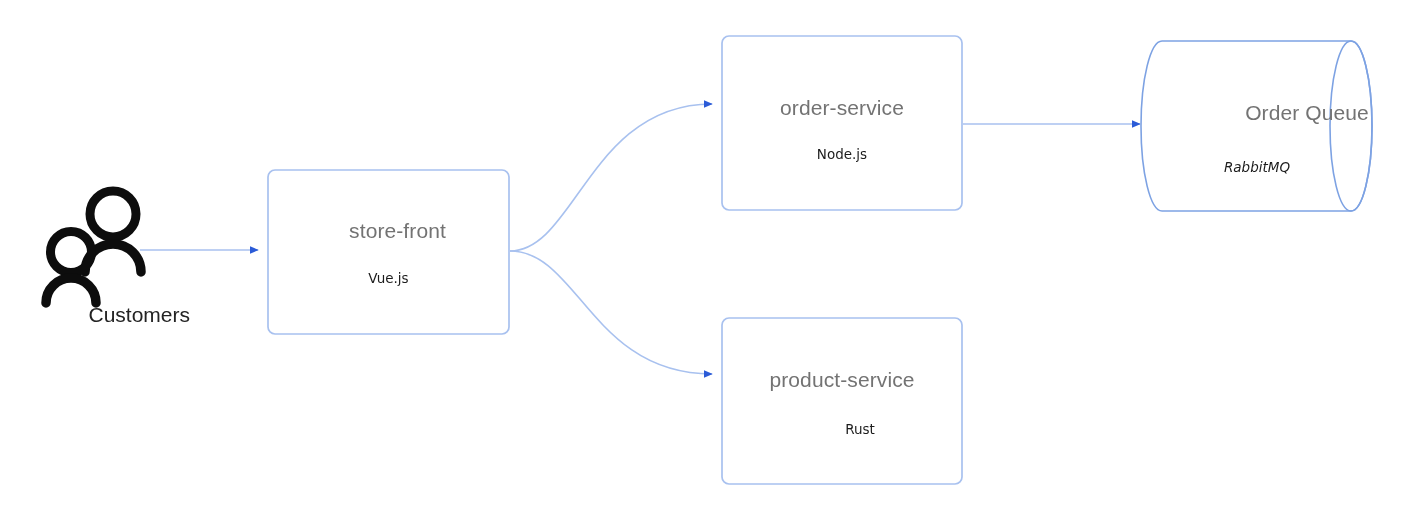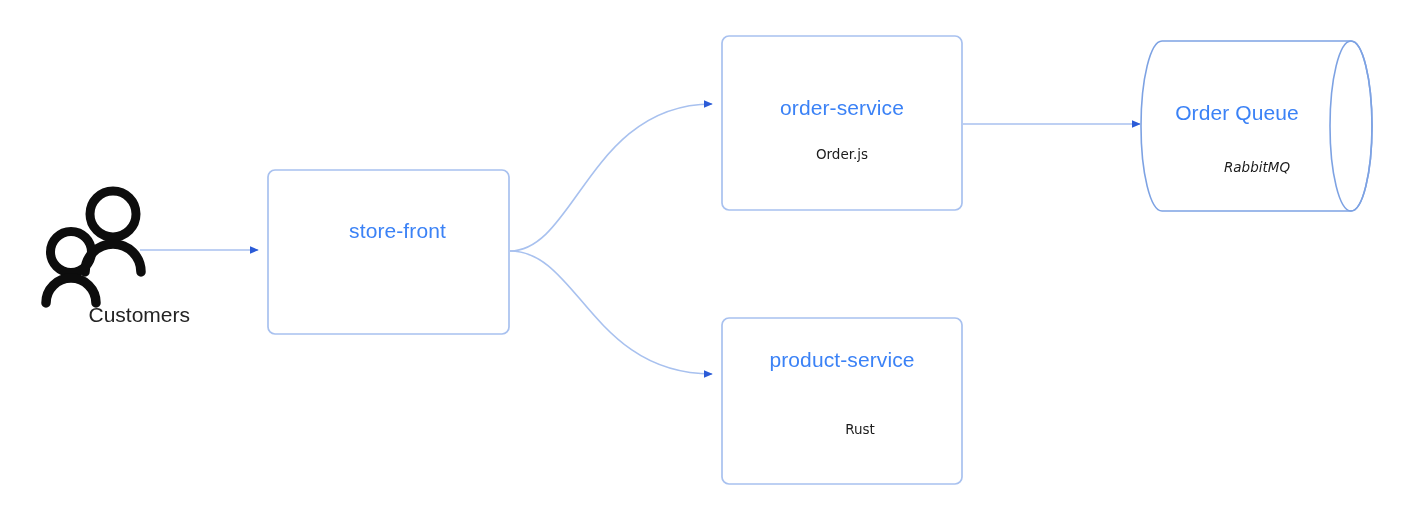--- a/index.html
+++ b/index.html
@@ -19,21 +19,21 @@
   svg.layer {
     position: absolute;
     left: 0;
     top: 0;
     width: 1424px;
     height: 525px;
   }
   .node-label {
     position: absolute;
     text-align: center;
-    color: #3b82f6;
+    color: #737373;
     font-family: "Liberation Sans", sans-serif;
     white-space: nowrap;
     pointer-events: none;
   }
   .title-text {
     font-size: 21px;
     letter-spacing: 0.1px;
   }
   .sub-text {
     font-size: 13.5px;
@@ -84,23 +84,24 @@
 
       <path d="M1162,41 L1351,41 A21,85 0 0 1 1351,211 L1162,211 A21,85 0 0 1 1162,41 Z" fill="#ffffff" stroke="#7da2e3" stroke-width="1.6"></path>
 
       <ellipse cx="1351" cy="126" rx="21" ry="85" fill="none" stroke="#7da2e3" stroke-width="1.6"></ellipse>
     </g>
   </svg>
 
   <div class="node-label actor-text" style="left:20px; top:303px; width:170px;text-align:right;">Customers</div>
 
   <div class="node-label title-text" style="left:268px; top:219px; width:259px;">store-front</div>
+  <div class="node-label sub-text" style="left:268px; top:270px; width:241px;">Vue.js</div>
 
   <div class="node-label title-text" style="left:722px; top:96px; width:240px;">order-service</div>
-  <div class="node-label sub-text" style="left:722px; top:146px; width:240px;">Order.js</div>
+  <div class="node-label sub-text" style="left:722px; top:146px; width:240px;">Node.js</div>
 
-  <div class="node-label title-text" style="left:722px; top:348px; width:240px;">product-service</div>
+  <div class="node-label title-text" style="left:722px; top:368px; width:240px;">product-service</div>
   <div class="node-label sub-text" style="left:722px; top:421px; width:276px;">Rust</div>
 
-  <div class="node-label title-text" style="left:1142px; top:101px; width:190px;">Order Queue</div>
+  <div class="node-label title-text" style="left:1212px; top:101px; width:190px;">Order Queue</div>
   <div class="node-label sub-text" style="left:1162px; top:159px; width:190px;font-style:italic;">RabbitMQ</div>
 
 </div>
 
 </body></html>

